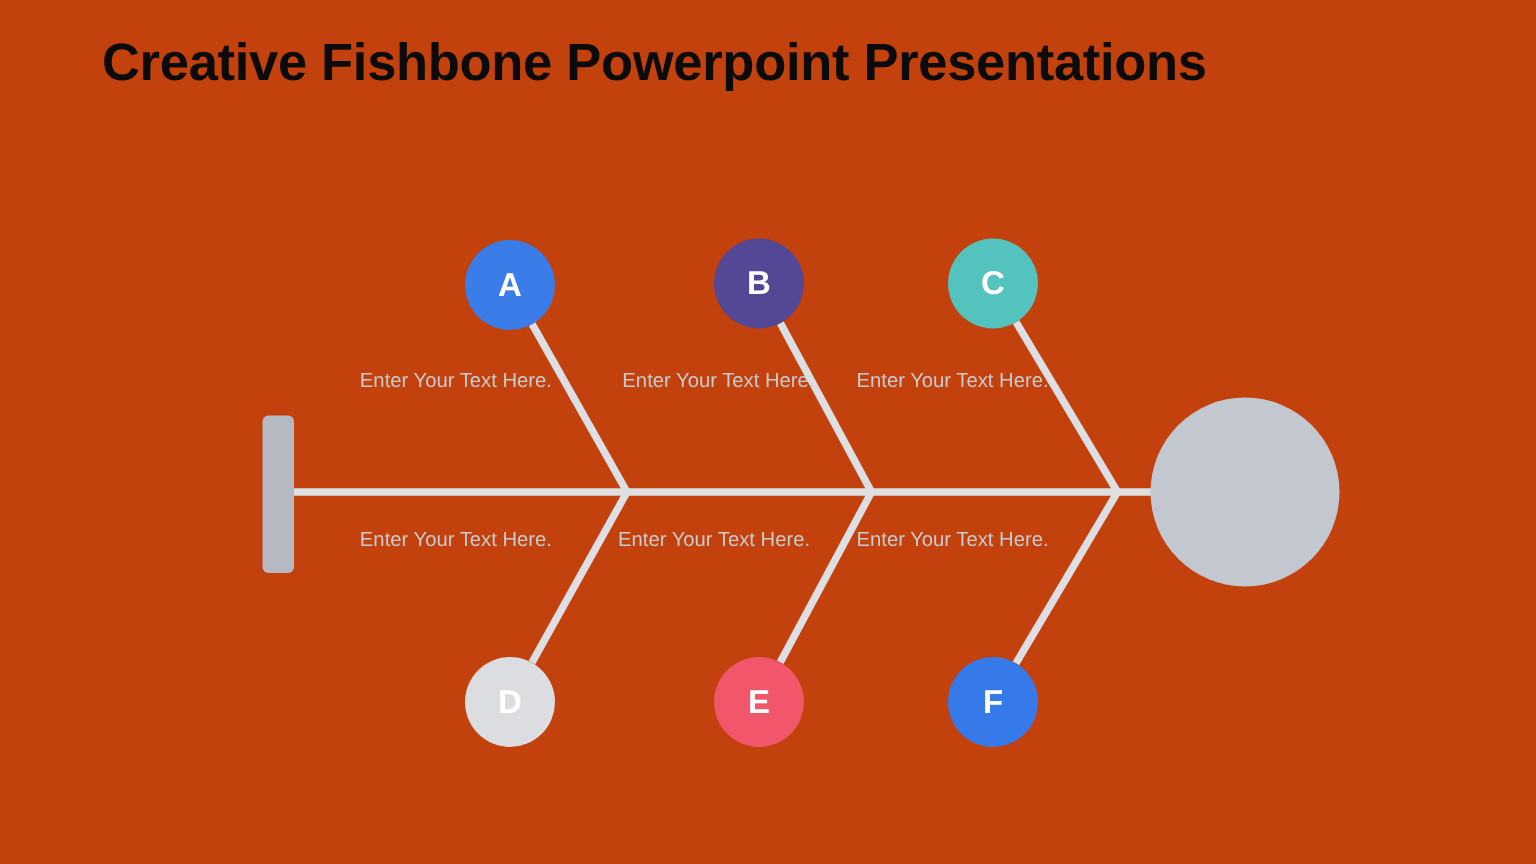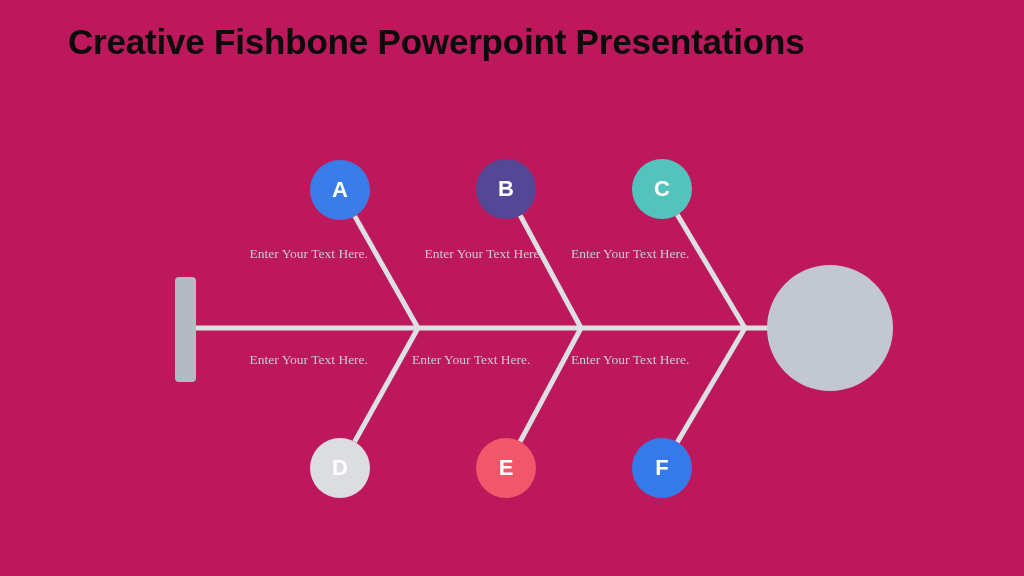--- a/index.html
+++ b/index.html
@@ -14,21 +14,21 @@
     overflow: hidden;
     font-family: "Liberation Sans", sans-serif;
   }
 
   #slide {
     position: absolute;
     left: 0;
     top: 0;
     width: 1024px;
     height: 576px;
-    background: #be185d;
+    background: #c2410c;
   }
 
   #slide-title {
     position: absolute;
     left: 68px;
     top: 22px;
     width: 900px;
     font-family: "Liberation Sans", sans-serif;
     font-size: 35px;
     font-weight: bold;
@@ -57,21 +57,21 @@
     font-family: "Liberation Sans", sans-serif;
     font-size: 22px;
     font-weight: bold;
     color: #ffffff;
     line-height: 1;
     user-select: none;
   }
 
   .branch-label {
     position: absolute;
-    font-family: Liberation Serif, serif;
+    font-family: Liberation Sans, sans-serif;
     font-size: 13.5px;
     color: #c9cbce;
     white-space: nowrap;
     line-height: 1;
   }
   .branch-label.align-right {
     text-align: right;
   }
 </style>
 </head>

